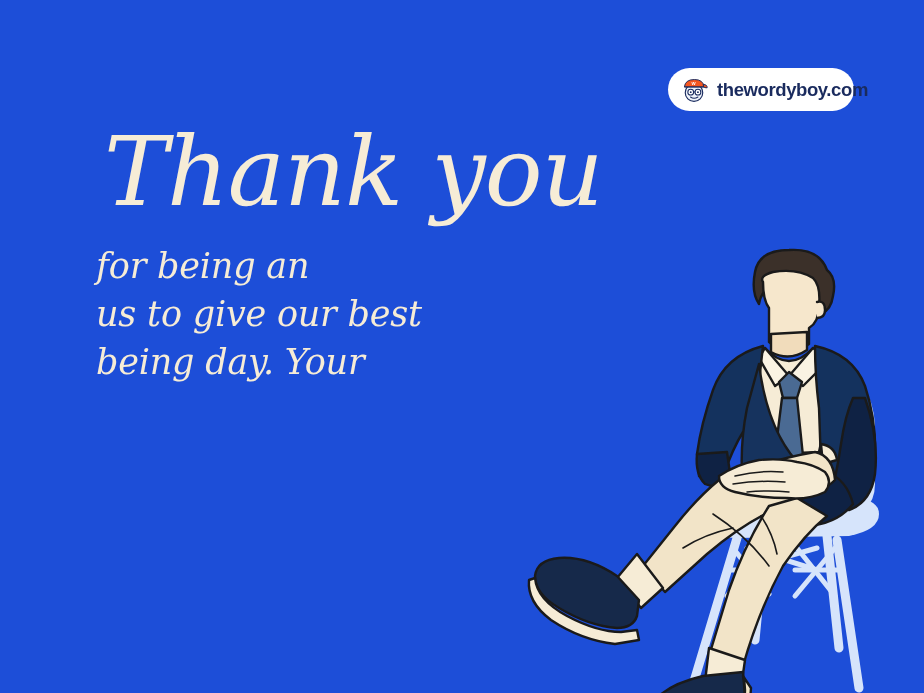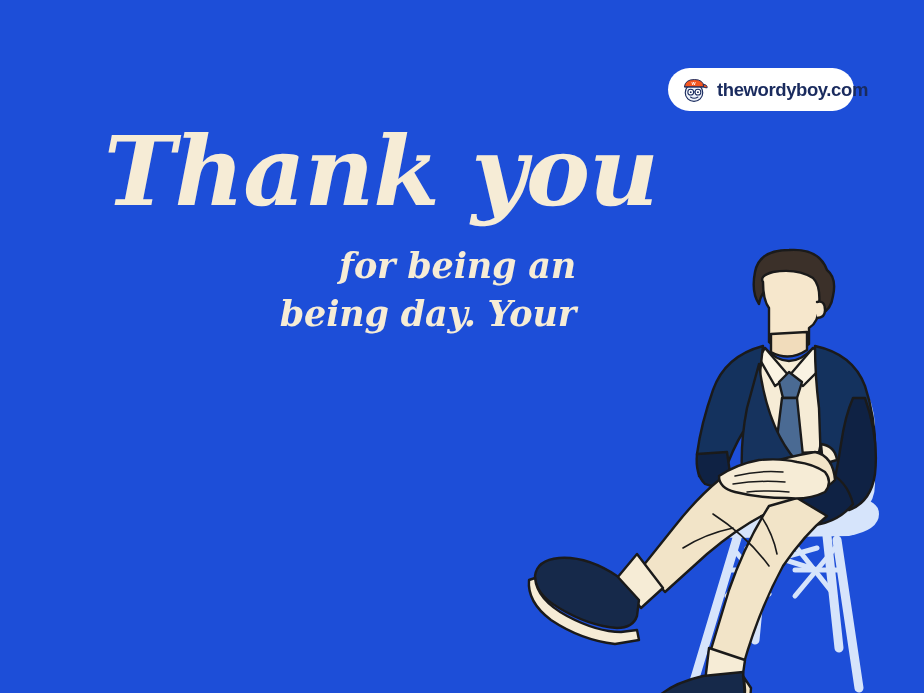--- a/index.html
+++ b/index.html
@@ -41,38 +41,38 @@
     white-space: nowrap;
   }
 
   
   .headline {
     position: absolute;
     left: 104px;
     top: 124px;
     width: 470px;
     font-family: "DejaVu Serif", "Liberation Serif", serif;
-    font-weight: bold;
+    font-weight: normal;
     font-style: italic;
     font-size: 96px;
     line-height: 1.0;
     color: #f6ecd6;
     letter-spacing: -1px;
     white-space: nowrap;
     text-rendering: geometricPrecision;
   }
 
   .body-copy {
     position: absolute;
     left: 96px;
     top: 242px;
     width: 480px;
-    text-align: right;
+    text-align: left;
     font-family: "DejaVu Serif", "Liberation Serif", serif;
-    font-weight: bold;
+    font-weight: normal;
     font-style: italic;
     font-size: 35px;
     line-height: 48px;
     color: #f6ecd6;
     letter-spacing: -0.2px;
   }
   .body-copy .ln { display: block; }
 
   
   .illustration {
@@ -107,20 +107,21 @@
       <path d="M10 25 L55 25" stroke="#1a2b5e" stroke-width="2.2"></path>
       <text x="31" y="21" font-family="Liberation Sans, sans-serif" font-size="10" font-weight="bold" fill="#ffffff" text-anchor="middle">W</text>
     </svg>
     <span class="brand-text">thewordyboy.com</span>
   </div>
 
   <div class="headline">Thank you</div>
 
   <div class="body-copy">
     <span class="ln">for being an</span>
+    <span class="ln">us to give our best</span>
     <span class="ln">being day. Your</span>
   </div>
 
   <svg class="illustration" viewBox="0 0 430 448" xmlns="http://www.w3.org/2000/svg">
 
     <g stroke="#1a1a1a" stroke-width="2.4" stroke-linejoin="round" stroke-linecap="round">
 
       <path d="M338 122
                Q374 128 378 176
                L378 236

